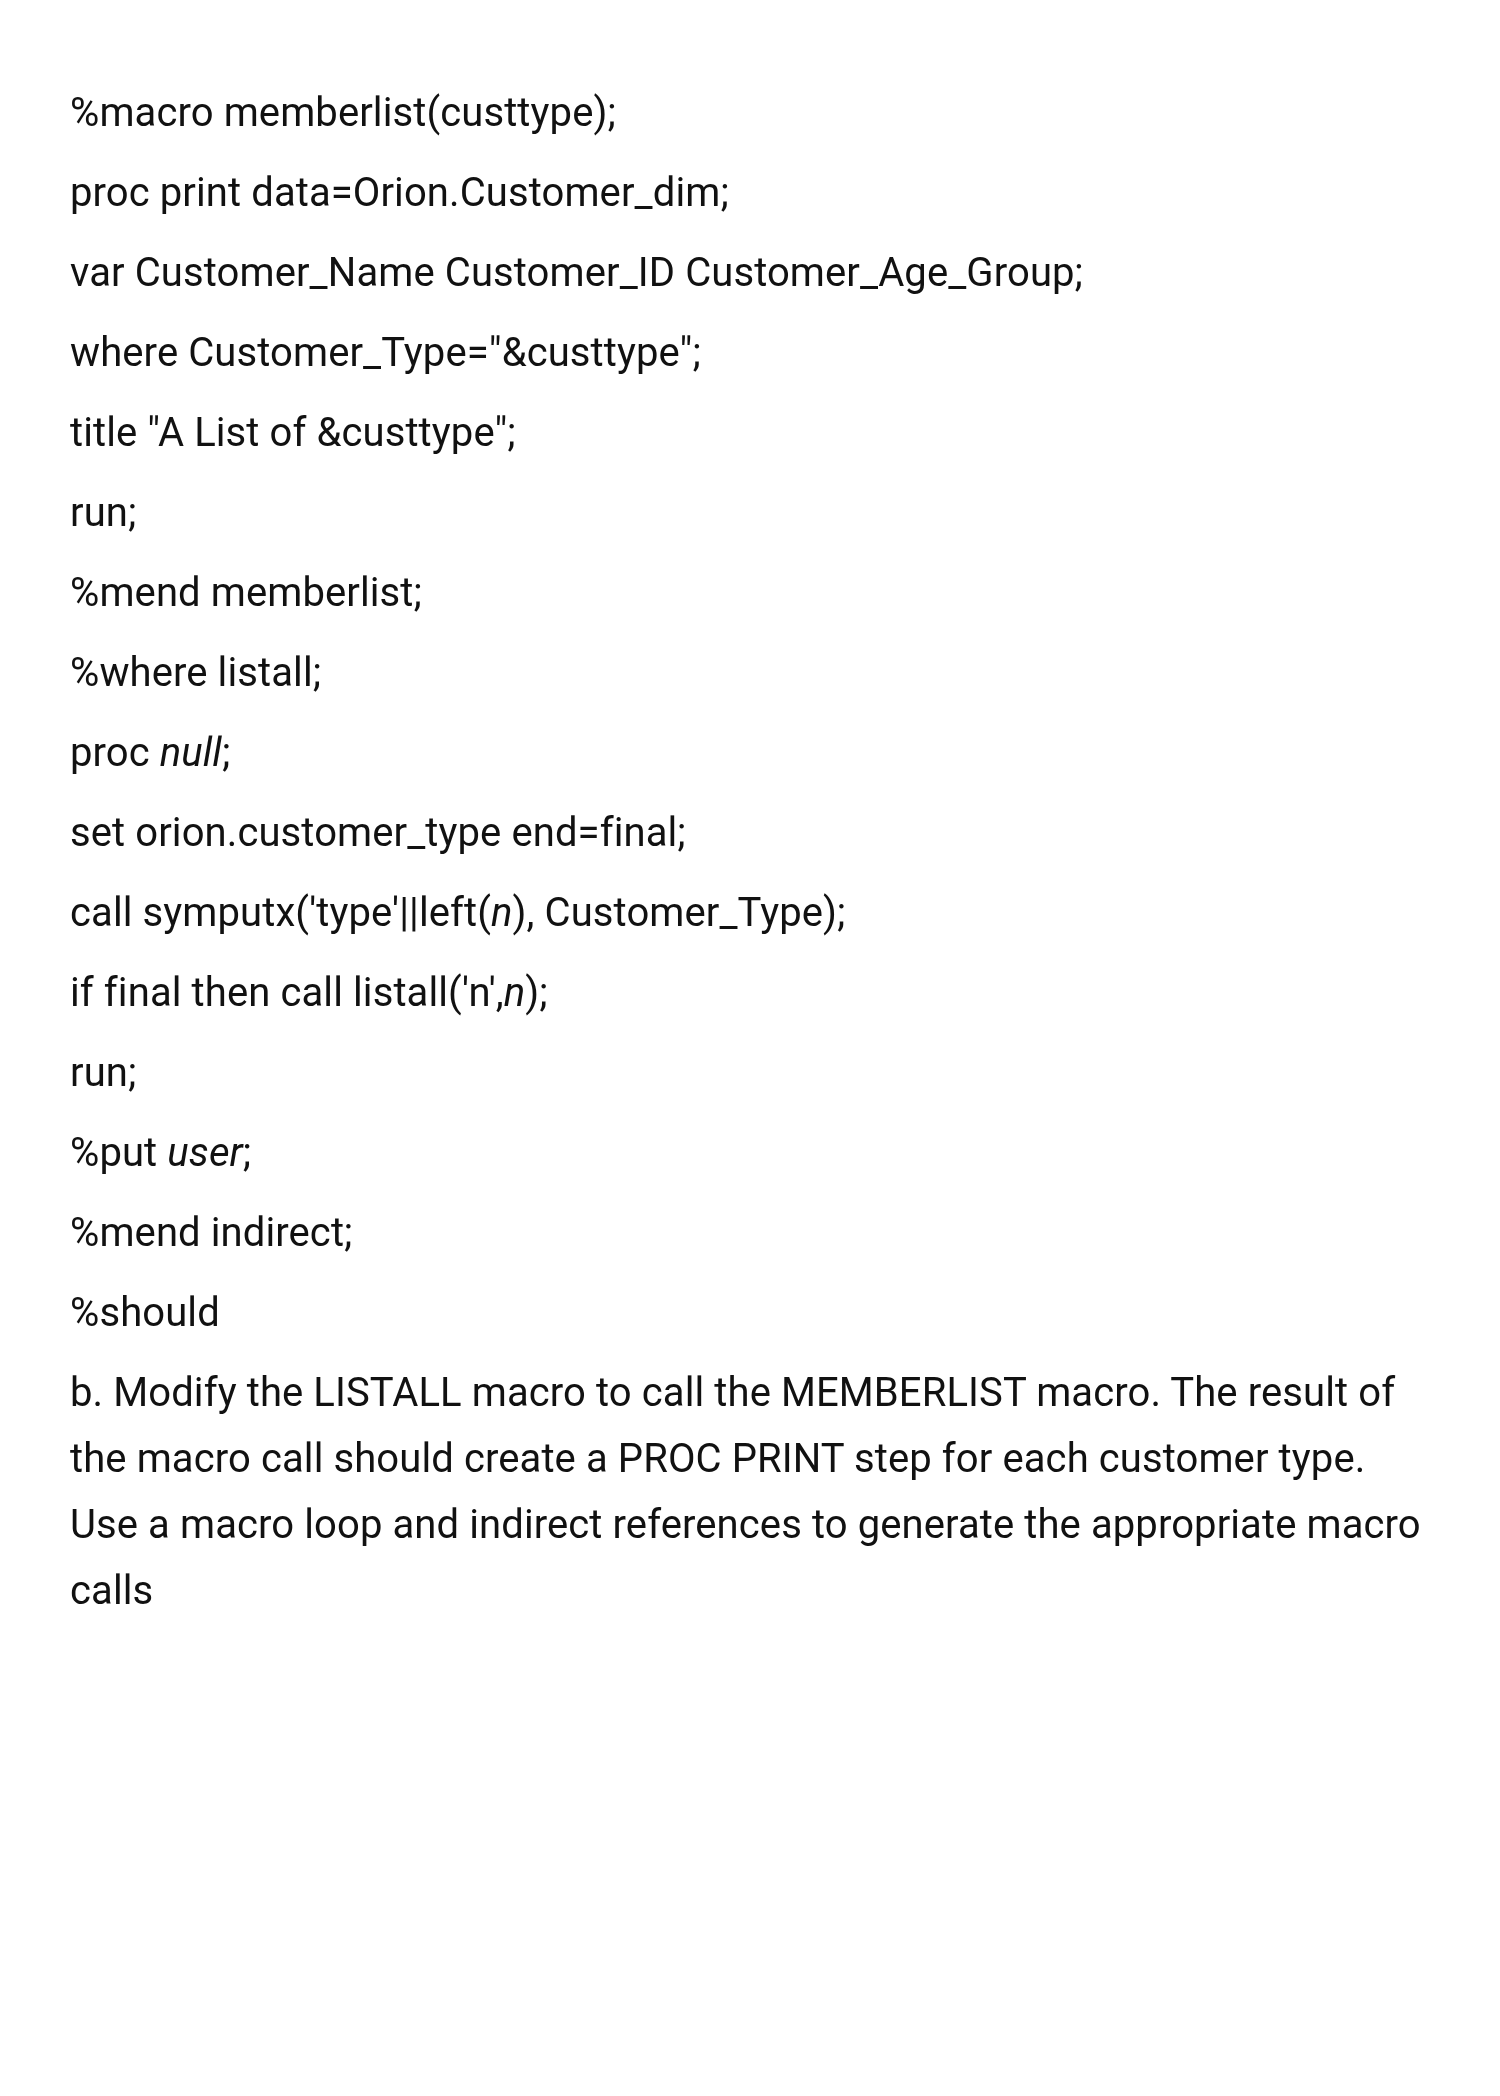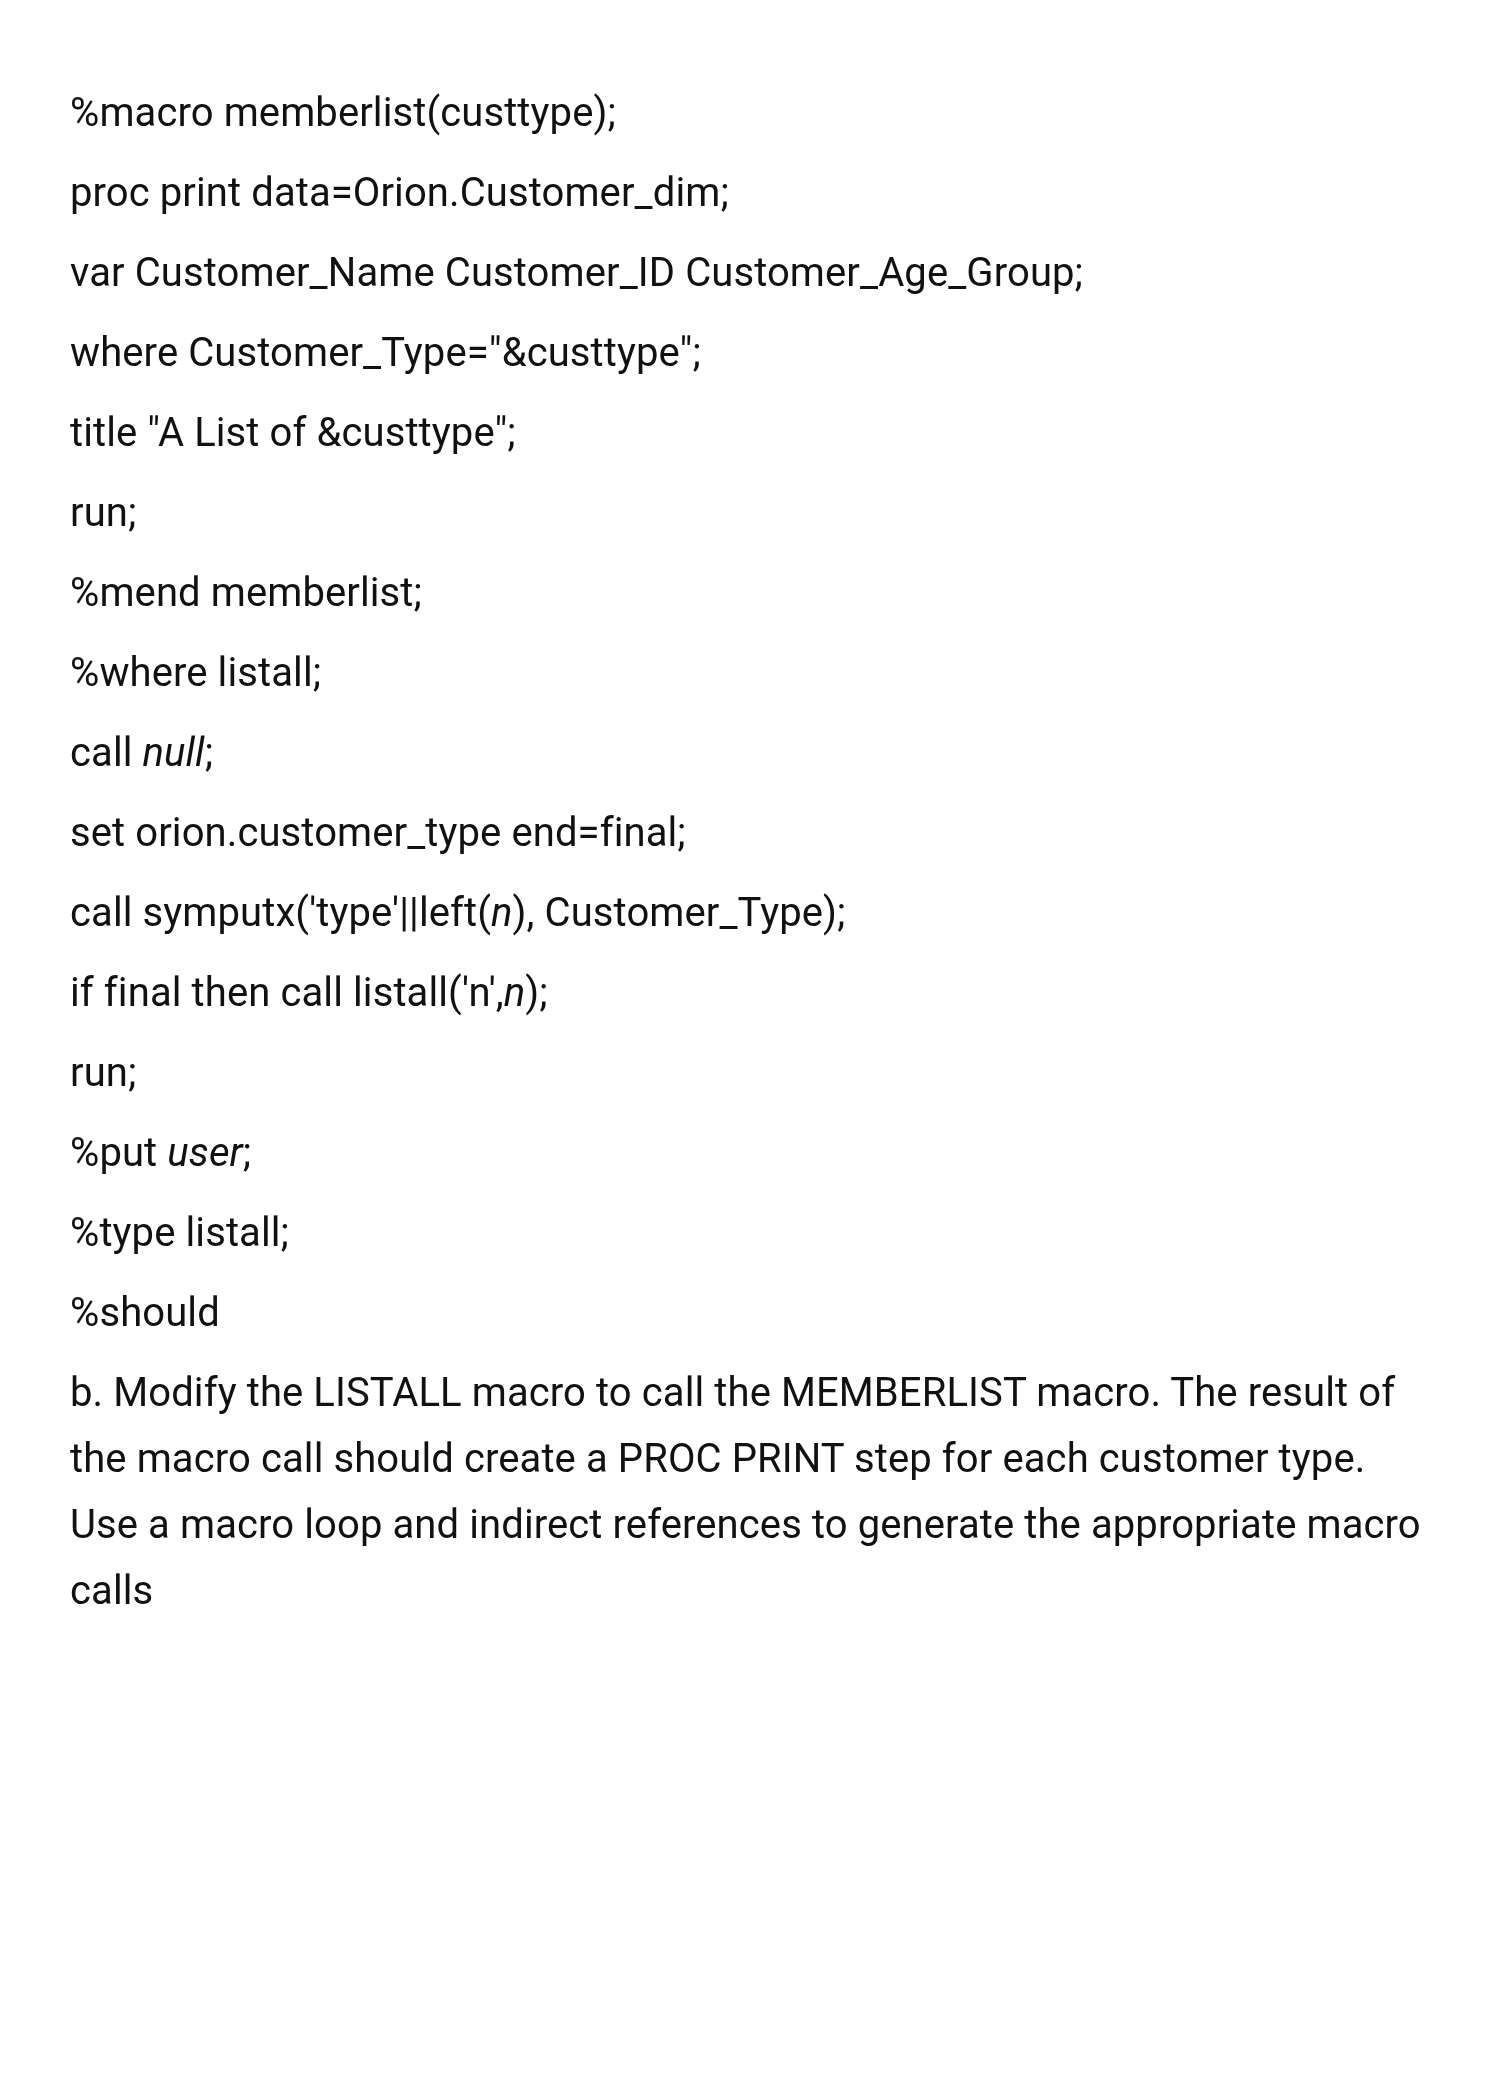--- a/index.html
+++ b/index.html
@@ -30,28 +30,28 @@
 
 <p class="para"><span>%macro memberlist(custtype);</span></p>
 <p class="para"><span>proc print data=Orion.Customer_dim;</span></p>
 <p class="para"><span>var Customer_Name Customer_ID Customer_Age_Group;</span></p>
 <p class="para"><span>where Customer_Type="&amp;custtype";</span></p>
 <p class="para"><span>title "A List of &amp;custtype";</span></p>
 <p class="para"><span>run;</span></p>
 <p class="para"><span>%mend memberlist;</span></p>
 <p class="para"><span>%where listall;</span></p>
 
-<p class="para"><span>call </span><span class="italic">null</span><span>;</span></p>
+<p class="para"><span>proc </span><span class="italic">null</span><span>;</span></p>
 
 <p class="para"><span>set orion.customer_type end=final;</span></p>
 
 <p class="para"><span>call symputx('type'||left(</span><span class="italic">n</span><span>), Customer_Type);</span></p>
 
 <p class="para"><span>if final then call listall('n',</span><span class="italic">n</span><span>);</span></p>
 
 <p class="para"><span>run;</span></p>
 
 <p class="para"><span>%put </span><span class="italic">user</span><span>;</span></p>
 
-<p class="para"><span>%type listall;</span></p>
+<p class="para"><span>%mend indirect;</span></p>
 <p class="para"><span>%should</span></p>
 
 <p class="para"><span>b. Modify the LISTALL macro to call the MEMBERLIST macro. The result of the macro call should create a PROC PRINT step for each customer type. Use a macro loop and indirect references to generate the appropriate macro calls</span></p>
 
 </body></html>

